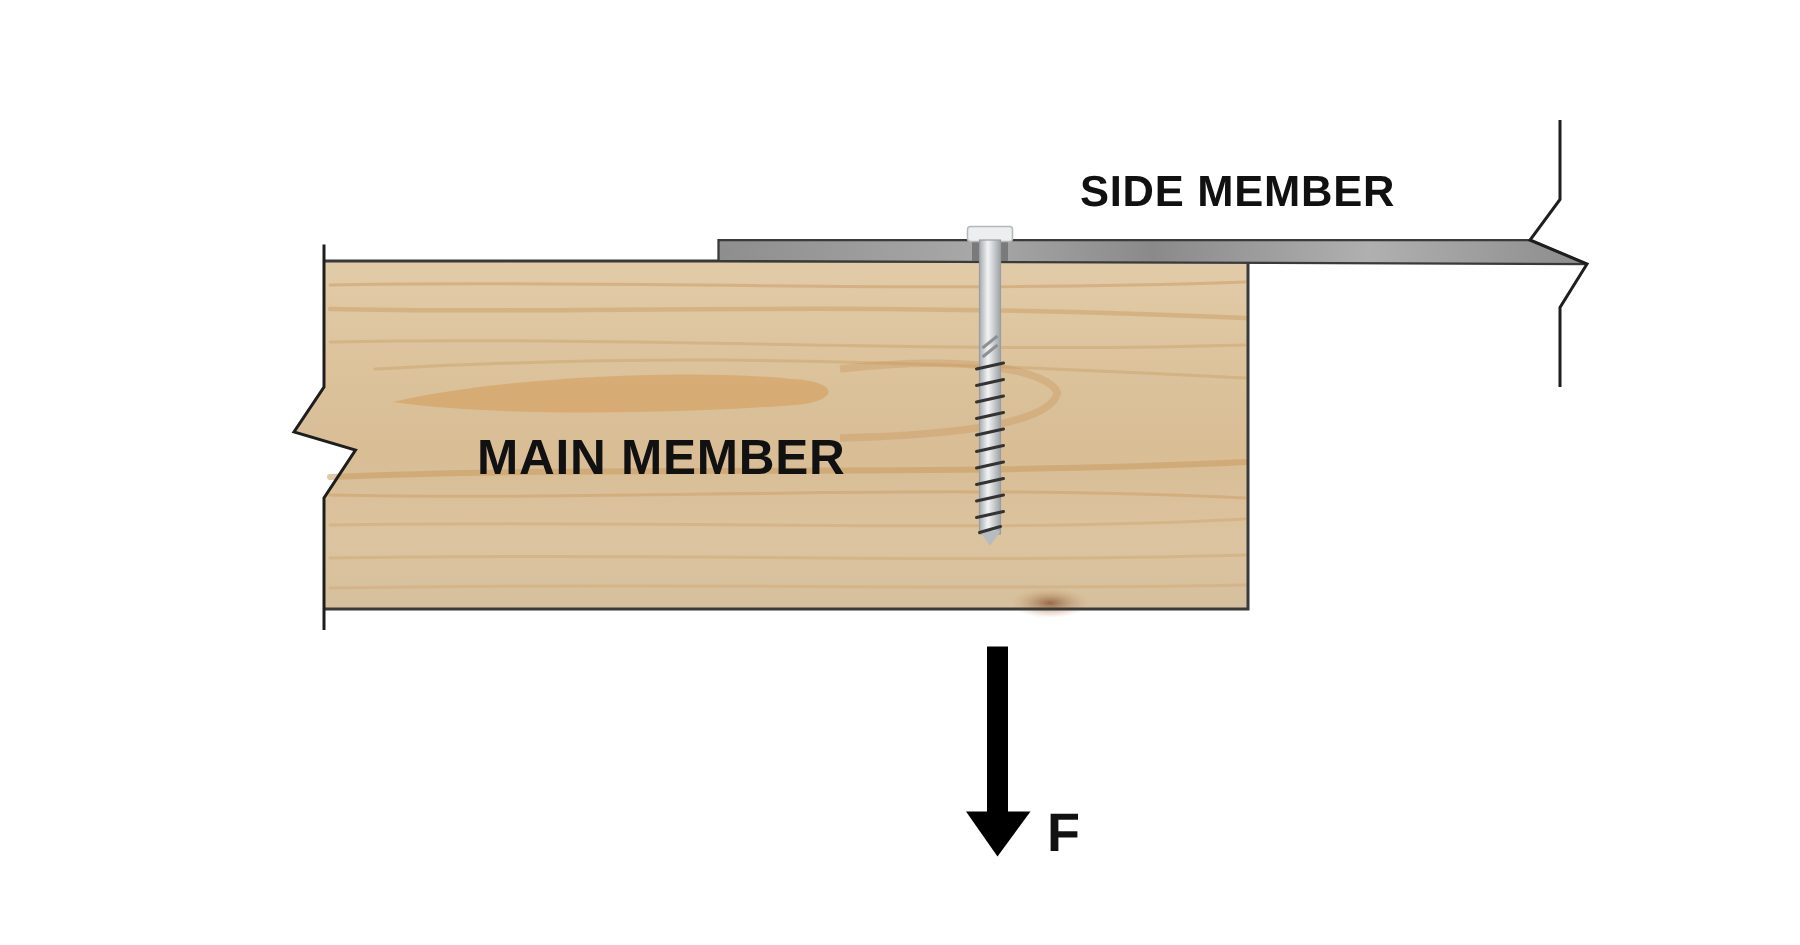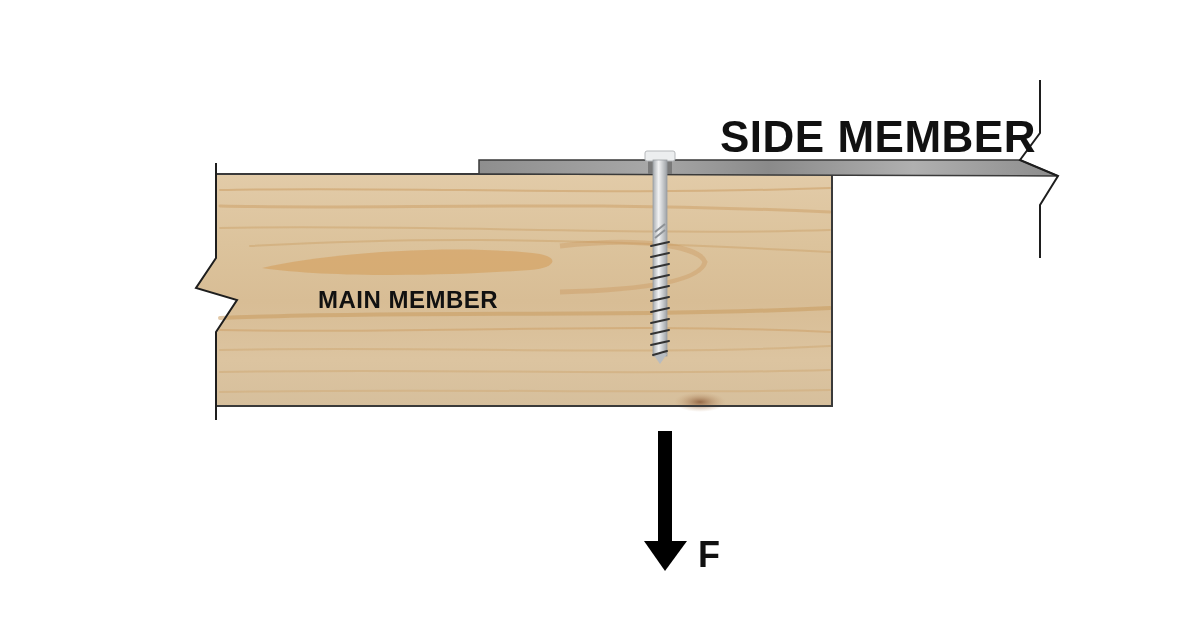--- a/index.html
+++ b/index.html
@@ -6,22 +6,22 @@
   body { width: 1200px; height: 630px; overflow: hidden; position: relative; font-family: "Liberation Sans", sans-serif; }
   #diagram { position: absolute; left: 0; top: 0; width: 1200px; height: 630px; }
   .label {
     position: absolute;
     font-family: "Liberation Sans", sans-serif;
     font-weight: bold;
     color: #111111;
     white-space: nowrap;
     letter-spacing: 0.5px;
   }
-  #side-label { left: 720px; top: 112px; font-size: 44px; }
-  #main-label { left: 318px; top: 286px; font-size: 24px; text-align: center; }
+  #side-label { left: 720px; top: 112px; font-size: 29px; }
+  #main-label { left: 318px; top: 286px; font-size: 33px; text-align: center; }
   #force-label { left: 698px; top: 534px; font-size: 36px; }
 </style>
 </head>
 <body>
 
 <svg id="diagram" viewBox="0 0 1200 630" xmlns="http://www.w3.org/2000/svg">
   <defs>
     <linearGradient id="woodGrad" x1="0" y1="0" x2="0" y2="1">
       <stop offset="0" stop-color="#e2cba8"></stop>
       <stop offset="0.3" stop-color="#dcc39c"></stop>

